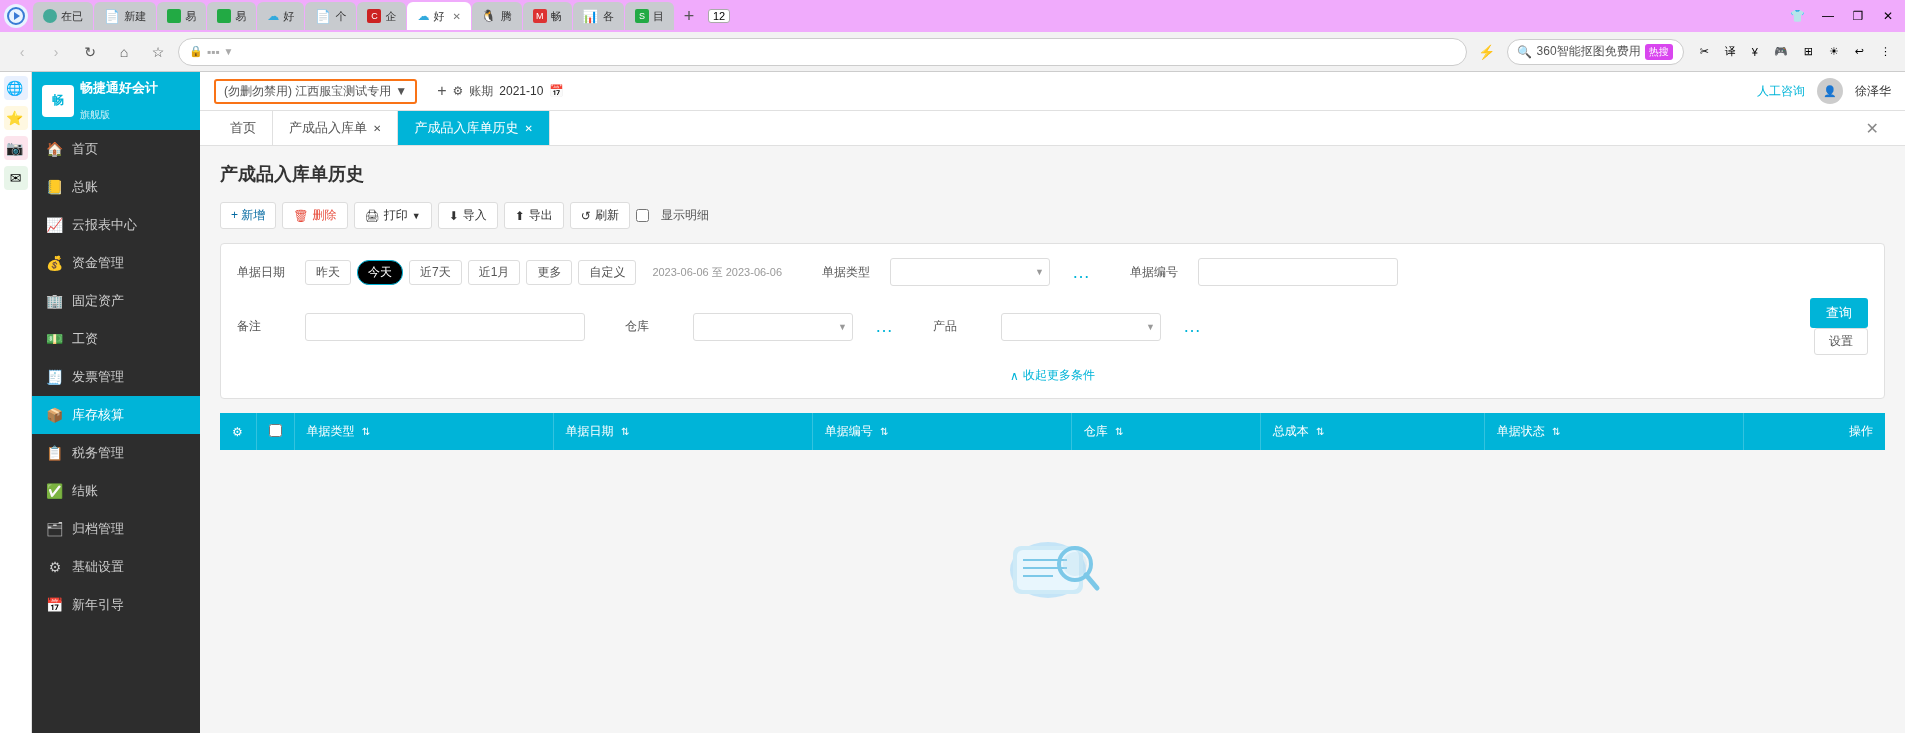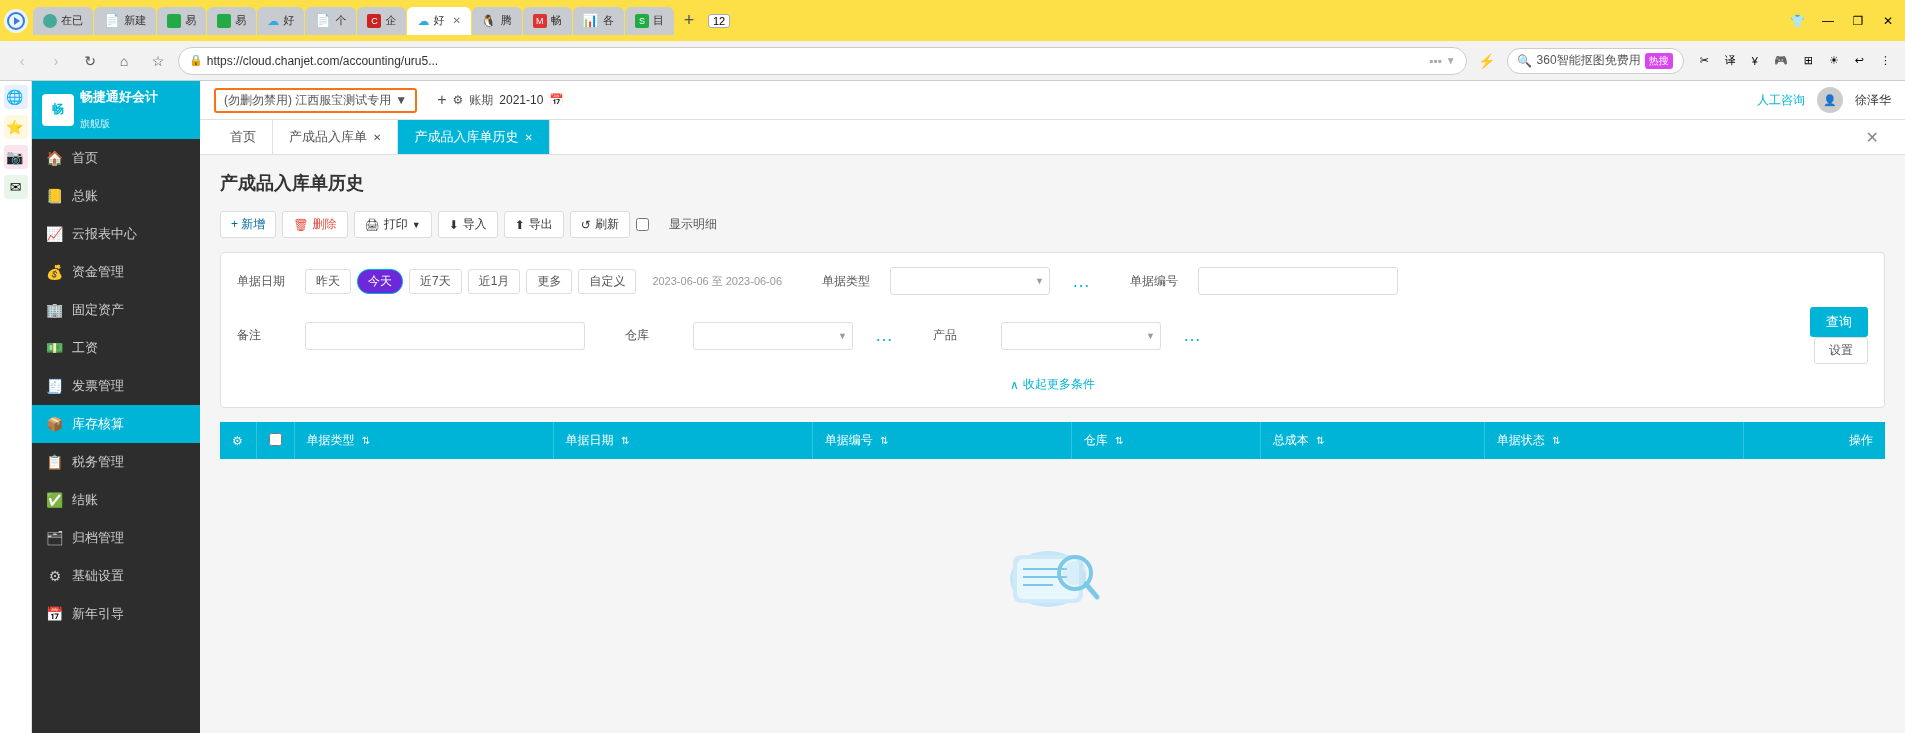--- a/index.html
+++ b/index.html
@@ -1,20 +1,20 @@
 <!DOCTYPE html>
 <html><head>
   <meta charset="utf-8">
   <style>
     * { margin: 0; padding: 0; box-sizing: border-box; }
     body { font-family: 'Microsoft YaHei', Arial, sans-serif; font-size: 13px; background: #f0f0f0; overflow: hidden; width: 1905px; height: 733px; }
 
     
     .browser-frame { width: 100%; height: 100%; display: flex; flex-direction: column; background: #dee1e6; }
-    .tab-bar { display: flex; align-items: center; height: 41px; background: #fde047; padding: 8px 4px; gap: 1px; }
+    .tab-bar { display: flex; align-items: center; height: 32px; background: #f0abfc; padding: 8px 4px; gap: 1px; }
     .tab { display: flex; align-items: center; height: 28px; padding: 0 10px; border-radius: 6px 6px 0 0; font-size: 12px; color: #333; background: #c8cbcf; gap: 4px; max-width: 140px; overflow: hidden; white-space: nowrap; cursor: pointer; }
     .tab.active { background: #fff; }
     .tab-close { margin-left: 4px; color: #777; font-size: 10px; cursor: pointer; }
     .tab-new { width: 28px; height: 28px; display: flex; align-items: center; justify-content: center; font-size: 18px; color: #555; cursor: pointer; }
     .tab-count { background: #fff; border: 1px solid #aaa; border-radius: 3px; padding: 0 4px; font-size: 11px; margin-left: 4px; }
     .tab-controls { margin-left: auto; display: flex; align-items: center; gap: 4px; }
     .win-btn { width: 26px; height: 20px; display: flex; align-items: center; justify-content: center; font-size: 12px; cursor: pointer; border-radius: 3px; }
 
     
     .address-bar { display: flex; align-items: center; height: 40px; background: #f2f2f2; padding: 0 8px; gap: 6px; border-bottom: 1px solid #ccc; }
@@ -67,21 +67,21 @@
     .btn-toolbar { display: flex; align-items: center; gap: 4px; padding: 4px 10px; border: 1px solid #ddd; border-radius: 3px; background: #fff; font-size: 12px; color: #333; cursor: pointer; }
     .btn-toolbar.danger { color: #e74c3c; }
 
     
     .filter-area { background: #fff; border: 1px solid #e0e0e0; border-radius: 4px; padding: 14px 16px; margin-bottom: 14px; }
     .filter-row { display: flex; align-items: center; gap: 16px; margin-bottom: 12px; }
     .filter-row:last-child { margin-bottom: 0; }
     .filter-label { font-size: 12px; color: #555; min-width: 52px; }
     .date-filter { display: flex; align-items: center; gap: 6px; }
     .date-btn { padding: 3px 10px; border: 1px solid #ddd; border-radius: 3px; font-size: 12px; color: #555; cursor: pointer; background: #fff; }
-    .date-btn.active { background: #6d28d9; color: #fff; border-color: #00b4d8; border-radius: 12px; }
+    .date-btn.active { background: #000000; color: #fff; border-color: #00b4d8; border-radius: 12px; }
     .date-range { font-size: 11px; color: #999; }
     .filter-select { height: 28px; border: 1px solid #ddd; border-radius: 3px; padding: 0 24px 0 8px; font-size: 12px; color: #555; background: #fff; cursor: pointer; min-width: 160px; appearance: none; background-image: none; position: relative; }
     .select-wrapper { position: relative; display: inline-block; }
     .select-wrapper::after { content: '▼'; position: absolute; right: 6px; top: 50%; transform: translateY(-50%); font-size: 9px; color: #999; pointer-events: none; }
     .filter-input { height: 28px; border: 1px solid #ddd; border-radius: 3px; padding: 0 8px; font-size: 12px; color: #555; width: 280px; }
     .collapse-btn { display: flex; align-items: center; gap: 4px; font-size: 12px; color: #00b4d8; cursor: pointer; justify-content: center; margin-top: 8px; }
 
     
     .data-table { width: 100%; border-collapse: collapse; }
     .table-header { background: #00b4d8; }
@@ -188,21 +188,20 @@
   </div>
 
   <div class="address-bar">
     <div class="nav-btn disabled">‹</div>
     <div class="nav-btn disabled">›</div>
     <div class="nav-btn">↻</div>
     <div class="nav-btn">⌂</div>
     <div class="nav-btn">☆</div>
     <div style="display:flex;align-items:center;gap:4px;flex:1;background:#fff;border:1px solid #ccc;border-radius:14px;padding:0 10px;height:28px;">
       <span style="font-size:11px;color:#aaa;">🔒</span>
-      <span style="font-size:12px;color:#333;flex:1;white-space:nowrap;overflow:hidden;">https://cloud.chanjet.com/accounting/uru5...</span>
       <span style="font-size:12px;color:#aaa;">▪▪▪</span>
       <span style="font-size:10px;color:#aaa;">▼</span>
     </div>
     <div class="nav-btn">⚡</div>
     <div class="search-box">
       <span>🔍</span>
       <span style="font-size:12px;color:#555;">360智能抠图免费用</span>
       <span class="hot-tag">热搜</span>
     </div>
 
@@ -349,21 +348,21 @@
             <span>导入</span>
           </button>
           <button class="btn-toolbar">
             <span>⬆</span>
             <span>导出</span>
           </button>
           <button class="btn-toolbar">
             <span>↺</span>
             <span>刷新</span>
           </button>
-          <label style="display:flex;align-items:center;gap:20px;font-size:12px;color:#555;cursor:pointer;">
+          <label style="display:flex;align-items:center;gap:12px;font-size:12px;color:#555;cursor:pointer;">
             <input type="checkbox" style="cursor: pointer;">
             <span>显示明细</span>
           </label>
         </div>
 
         <div class="filter-area">
           <div class="filter-row">
             <span class="filter-label">单据日期</span>
             <div class="date-filter">
               <button class="date-btn">昨天</button>

